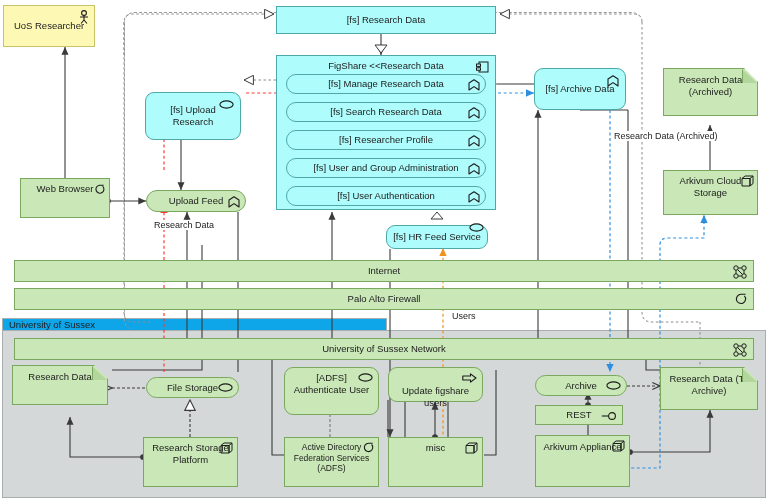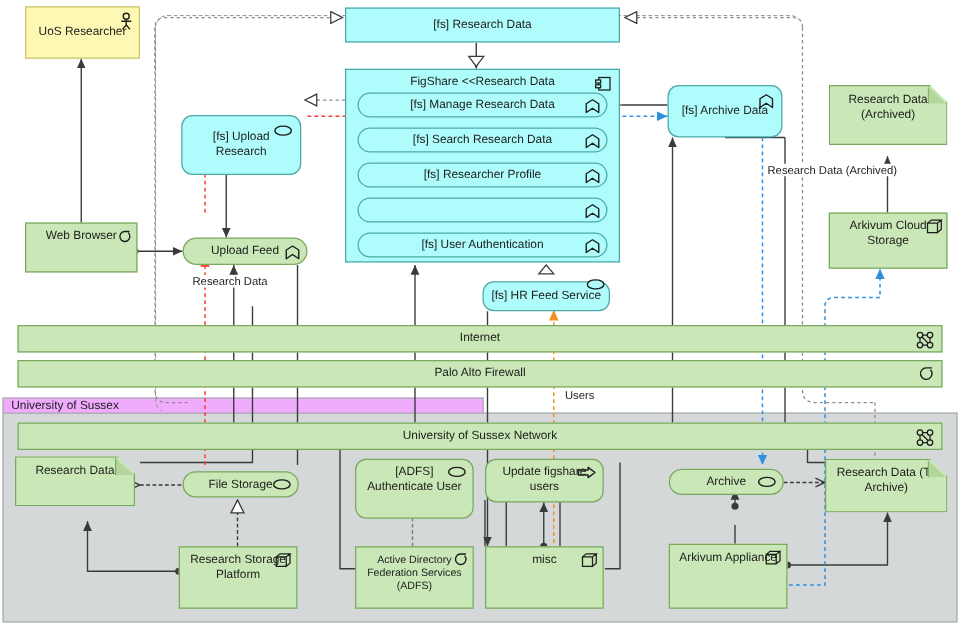--- a/index.html
+++ b/index.html
@@ -38,21 +38,21 @@
   
   .group{
     position:absolute;
     box-sizing:border-box;
     border:1px solid #a8adad;
     background:#d4d8d8;
   }
   .group-tab{
     position:absolute;
     box-sizing:border-box;
-    background:#f0abfc;
+    background:#0ea5e9;
     border:1px solid #a8adad;
     font-size:9.5px;
     color:#1c1c1c;
     display:flex;align-items:center;
     padding-left:6px;
   }
   .dashgroup{
     position:absolute;
     box-sizing:border-box;
     border:1px dashed #9a9a9a;
@@ -222,21 +222,21 @@
     <g stroke="#f0921e" fill="none" stroke-width="1.2" stroke-dasharray="3,2.6">
       <path d="M443,440 L443,248" marker-end="url(#arrOrange)"></path>
     </g>
 
     <g>
       <path d="M381,53 L375,45 L387,45 Z" fill="#ffffff" stroke="#3a3a3a" stroke-width="1"></path>
       <path d="M437,212 L431,219 L443,219 Z" fill="#ffffff" stroke="#3a3a3a" stroke-width="1"></path>
     </g>
   </svg>
 
-  <div class="node c-yellow r-sq topland" style="left:20px;top:5px;width:92px;height:42px;">
+  <div class="node c-yellow r-sq topland" style="left:3px;top:5px;width:92px;height:42px;">
     <span class="lbl">UoS Researcher</span>
     <span class="icon" style="right:4px;top:4px;">
       <svg width="12" height="14" viewBox="0 0 12 14">
           <circle cx="6" cy="3" r="2.4" fill="none" stroke="#1c1c1c" stroke-width="1.1"></circle>
           <path d="M6,5.6 L6,10 M2,7 L10,7 M6,10 L3,13.5 M6,10 L9,13.5" fill="none" stroke="#1c1c1c" stroke-width="1.1"></path>
         </svg>
     </span>
   </div>
 
   <div class="node c-green r-sq" style="left:20px;top:178px;width:90px;height:40px;justify-content:center;align-items:flex-start;padding-top:4px;">
@@ -302,20 +302,21 @@
   <div class="node c-cyan r-pill" style="left:286px;top:130px;width:200px;height:20px;">
     <span class="lbl">[fs] Researcher Profile</span>
     <span class="icon" style="right:5px;top:4px;">
       <svg width="12" height="12" viewBox="0 0 12 12">
           <path d="M1,11 L1,4 L6,0.8 L11,4 L11,11 L6,7.6 Z" fill="none" stroke="#1c1c1c" stroke-width="1.1" stroke-linejoin="round"></path>
         </svg>
     </span>
   </div>
 
   <div class="node c-cyan r-pill" style="left:286px;top:158px;width:200px;height:20px;">
+    <span class="lbl">[fs] User and Group Administration</span>
     <span class="icon" style="right:5px;top:4px;">
       <svg width="12" height="12" viewBox="0 0 12 12">
           <path d="M1,11 L1,4 L6,0.8 L11,4 L11,11 L6,7.6 Z" fill="none" stroke="#1c1c1c" stroke-width="1.1" stroke-linejoin="round"></path>
         </svg>
     </span>
   </div>
 
   <div class="node c-cyan r-pill" style="left:286px;top:186px;width:200px;height:20px;">
     <span class="lbl">[fs] User Authentication</span>
     <span class="icon" style="right:5px;top:4px;">
@@ -426,21 +427,21 @@
 
   <div class="node c-green r-sq" style="left:284px;top:437px;width:95px;height:50px;align-items:flex-start;padding-top:4px;font-size:8.5px;">
     <span class="lbl">Active Directory Federation Services (ADFS)</span>
     <span class="icon" style="right:4px;top:4px;">
       <svg width="11" height="12" viewBox="0 0 11 12">
           <path d="M8.6,2.5 A4.2,4.2 0 1 1 5.5,1.2 L9.7,1.2" fill="none" stroke="#1c1c1c" stroke-width="1.1"></path>
         </svg>
     </span>
   </div>
 
-  <div class="node c-green r-round" style="left:388px;top:367px;width:95px;height:35px;align-items:flex-start;padding-top:4px;">
+  <div class="node c-green r-round" style="left:388px;top:367px;width:95px;height:35px;align-items:flex-start;padding-top:17px;">
     <span class="lbl">Update figshare users</span>
     <span class="icon" style="right:5px;top:5px;">
       <svg width="15" height="10" viewBox="0 0 15 10">
           <path d="M0.8,3 L8.5,3 L8.5,0.9 L14,5 L8.5,9.1 L8.5,7 L0.8,7 Z" fill="none" stroke="#1c1c1c" stroke-width="1.1" stroke-linejoin="round"></path>
         </svg>
     </span>
   </div>
 
   <div class="node c-green r-sq" style="left:388px;top:437px;width:95px;height:50px;align-items:flex-start;padding-top:4px;">
     <span class="lbl">misc</span>
@@ -453,20 +454,29 @@
 
   <div class="node c-green r-pill" style="left:535px;top:375px;width:92px;height:21px;">
     <span class="lbl">Archive</span>
     <span class="icon" style="right:5px;top:5px;">
       <svg width="15" height="9" viewBox="0 0 15 9">
           <ellipse cx="7.5" cy="4.5" rx="6.6" ry="3.6" fill="none" stroke="#1c1c1c" stroke-width="1.1"></ellipse>
         </svg>
     </span>
   </div>
 
+  <div class="node c-green r-sq" style="left:535px;top:405px;width:88px;height:20px;">
+    <span class="lbl">REST</span>
+    <span class="icon" style="right:5px;top:5px;">
+      <svg width="16" height="10" viewBox="0 0 16 10">
+          <path d="M0.8,5 L7.5,5" stroke="#1c1c1c" stroke-width="1.1"></path>
+          <circle cx="11" cy="5" r="3.4" fill="none" stroke="#1c1c1c" stroke-width="1.1"></circle>
+        </svg>
+    </span>
+  </div>
 
   <div class="node c-green r-sq" style="left:535px;top:435px;width:95px;height:52px;align-items:flex-start;padding-top:5px;">
     <span class="lbl">Arkivum Appliance</span>
     <span class="icon" style="right:4px;top:4px;">
       <svg width="13" height="12" viewBox="0 0 13 12">
           <path d="M1,3.5 L1,11 L9,11 L9,3.5 Z M1,3.5 L4,1 L12,1 L9,3.5 M9,3.5 L9,11 L12,8.6 L12,1" fill="none" stroke="#1c1c1c" stroke-width="1"></path>
         </svg>
     </span>
   </div>
 

